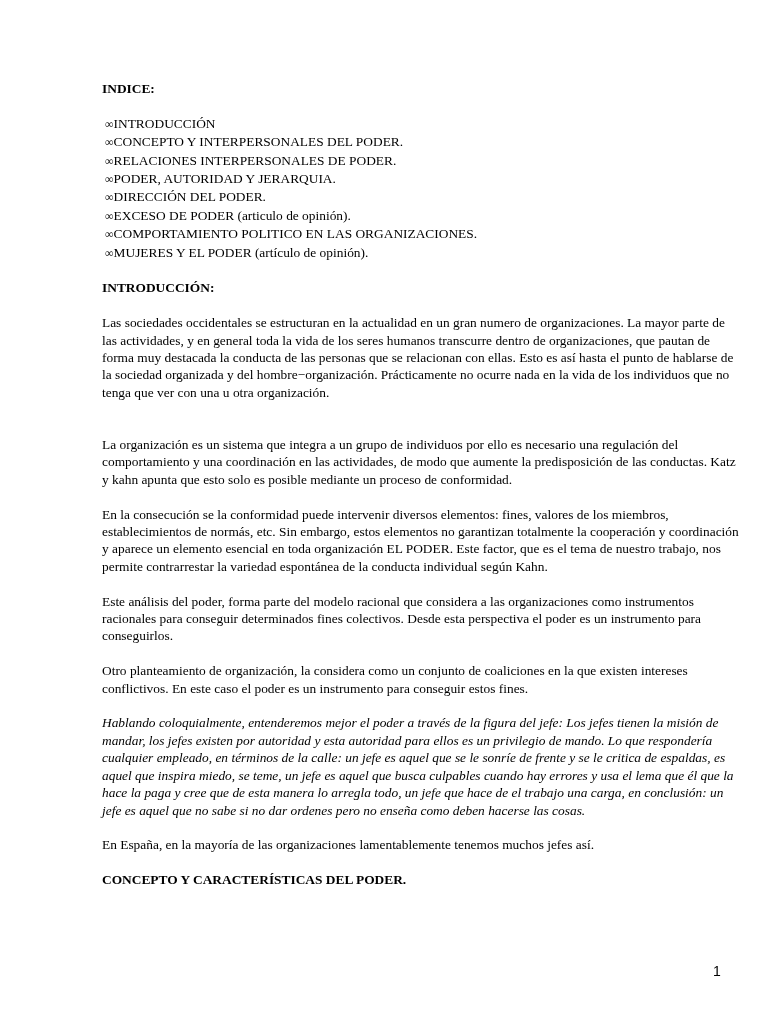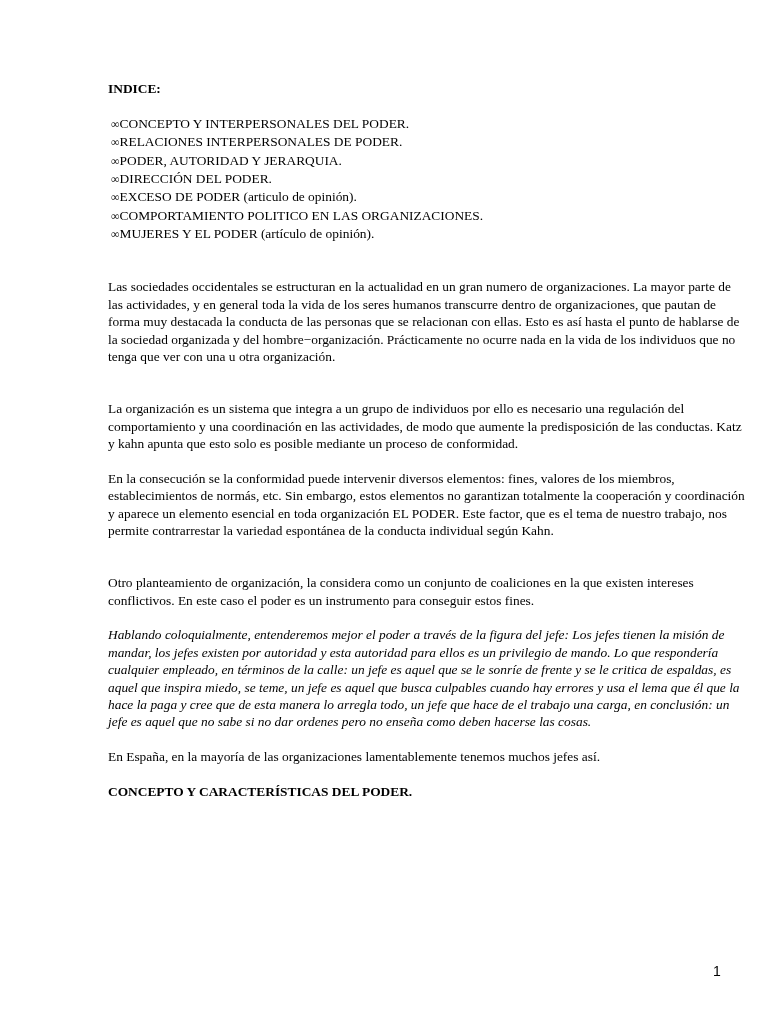--- a/index.html
+++ b/index.html
@@ -1,59 +1,62 @@
 <!DOCTYPE html>
 <html><head>
   <meta charset="utf-8">
   <style>
     html, body { margin: 0; padding: 0; background: #ffffff; }
     body {
       width: 769px; height: 1024px; position: relative; overflow: hidden;
       font-family: "Liberation Serif", "DejaVu Serif", serif;
       color: #000; font-size: 13.4px; line-height: 17.4px;
     }
-    .page { position: absolute; left: 108px; top: 80px; width: 640px; }
+    .page { position: absolute; left: 102px; top: 80px; width: 640px; }
     .heading { font-weight: bold; margin: 0; }
     .toc { margin: 17.4px 0 0 3px; padding: 0; list-style: none; }
     .toc li { margin: 0; padding: 0; white-space: nowrap; }
     .toc .bullet { font-size: 12px; margin-right: 0; }
     p { margin: 0; }
     .gap { height: 17.4px; }
     .italic { font-style: italic; }
     .page-number {
       position: absolute; left: 713px; top: 963px;
       font-family: "Liberation Sans", "DejaVu Sans", sans-serif; font-size: 14px;
     }
   </style>
 </head>
 <body>
 
 <div class="page">
   <p class="heading">INDICE:</p>
 
   <ul class="toc">
+    <li><span class="bullet">∞</span><span>INTRODUCCIÓN</span></li>
     <li><span class="bullet">∞</span><span>CONCEPTO Y INTERPERSONALES DEL PODER.</span></li>
     <li><span class="bullet">∞</span><span>RELACIONES INTERPERSONALES DE PODER.</span></li>
     <li><span class="bullet">∞</span><span>PODER, AUTORIDAD Y JERARQUIA.</span></li>
     <li><span class="bullet">∞</span><span>DIRECCIÓN DEL PODER.</span></li>
     <li><span class="bullet">∞</span><span>EXCESO DE PODER (articulo de opinión).</span></li>
     <li><span class="bullet">∞</span><span>COMPORTAMIENTO POLITICO EN LAS ORGANIZACIONES.</span></li>
     <li><span class="bullet">∞</span><span>MUJERES Y EL PODER (artículo de opinión).</span></li>
   </ul>
 
   <div class="gap"></div>
+  <p class="heading">INTRODUCCIÓN:</p>
   <div class="gap"></div>
 
   <p>Las sociedades occidentales se estructuran en la actualidad en un gran numero de organizaciones. La mayor parte de las actividades, y en general toda la vida de los seres humanos transcurre dentro de organizaciones, que pautan de forma muy destacada la conducta de las personas que se relacionan con ellas. Esto es así hasta el punto de hablarse de la sociedad organizada y del hombre−organización. Prácticamente no ocurre nada en la vida de los individuos que no tenga que ver con una u otra organización.</p>
   <div class="gap"></div>
   <div class="gap"></div>
   <p>La organización es un sistema que integra a un grupo de individuos por ello es necesario una regulación del comportamiento y una coordinación en las actividades, de modo que aumente la predisposición de las conductas. Katz y kahn apunta que esto solo es posible mediante un proceso de conformidad.</p>
   <div class="gap"></div>
   <p>En la consecución se la conformidad puede intervenir diversos elementos: fines, valores de los miembros, establecimientos de normás, etc. Sin embargo, estos elementos no garantizan totalmente la cooperación y coordinación y aparece un elemento esencial en toda organización EL PODER. Este factor, que es el tema de nuestro trabajo, nos permite contrarrestar la variedad espontánea de la conducta individual según Kahn.</p>
   <div class="gap"></div>
+  <p>Este análisis del poder, forma parte del modelo racional que considera a las organizaciones como instrumentos racionales para conseguir determinados fines colectivos. Desde esta perspectiva el poder es un instrumento para conseguirlos.</p>
   <div class="gap"></div>
   <p>Otro planteamiento de organización, la considera como un conjunto de coaliciones en la que existen intereses conflictivos. En este caso el poder es un instrumento para conseguir estos fines.</p>
   <div class="gap"></div>
   <p class="italic">Hablando coloquialmente, entenderemos mejor el poder a través de la figura del jefe: Los jefes tienen la misión de mandar, los jefes existen por autoridad y esta autoridad para ellos es un privilegio de mando. Lo que respondería cualquier empleado, en términos de la calle: un jefe es aquel que se le sonríe de frente y se le critica de espaldas, es aquel que inspira miedo, se teme, un jefe es aquel que busca culpables cuando hay errores y usa el lema que él que la hace la paga y cree que de esta manera lo arregla todo, un jefe que hace de el trabajo una carga, en conclusión: un jefe es aquel que no sabe si no dar ordenes pero no enseña como deben hacerse las cosas.</p>
   <div class="gap"></div>
   <p>En España, en la mayoría de las organizaciones lamentablemente tenemos muchos jefes así.</p>
   <div class="gap"></div>
 
   <p class="heading">CONCEPTO Y CARACTERÍSTICAS DEL PODER.</p>
 </div>

